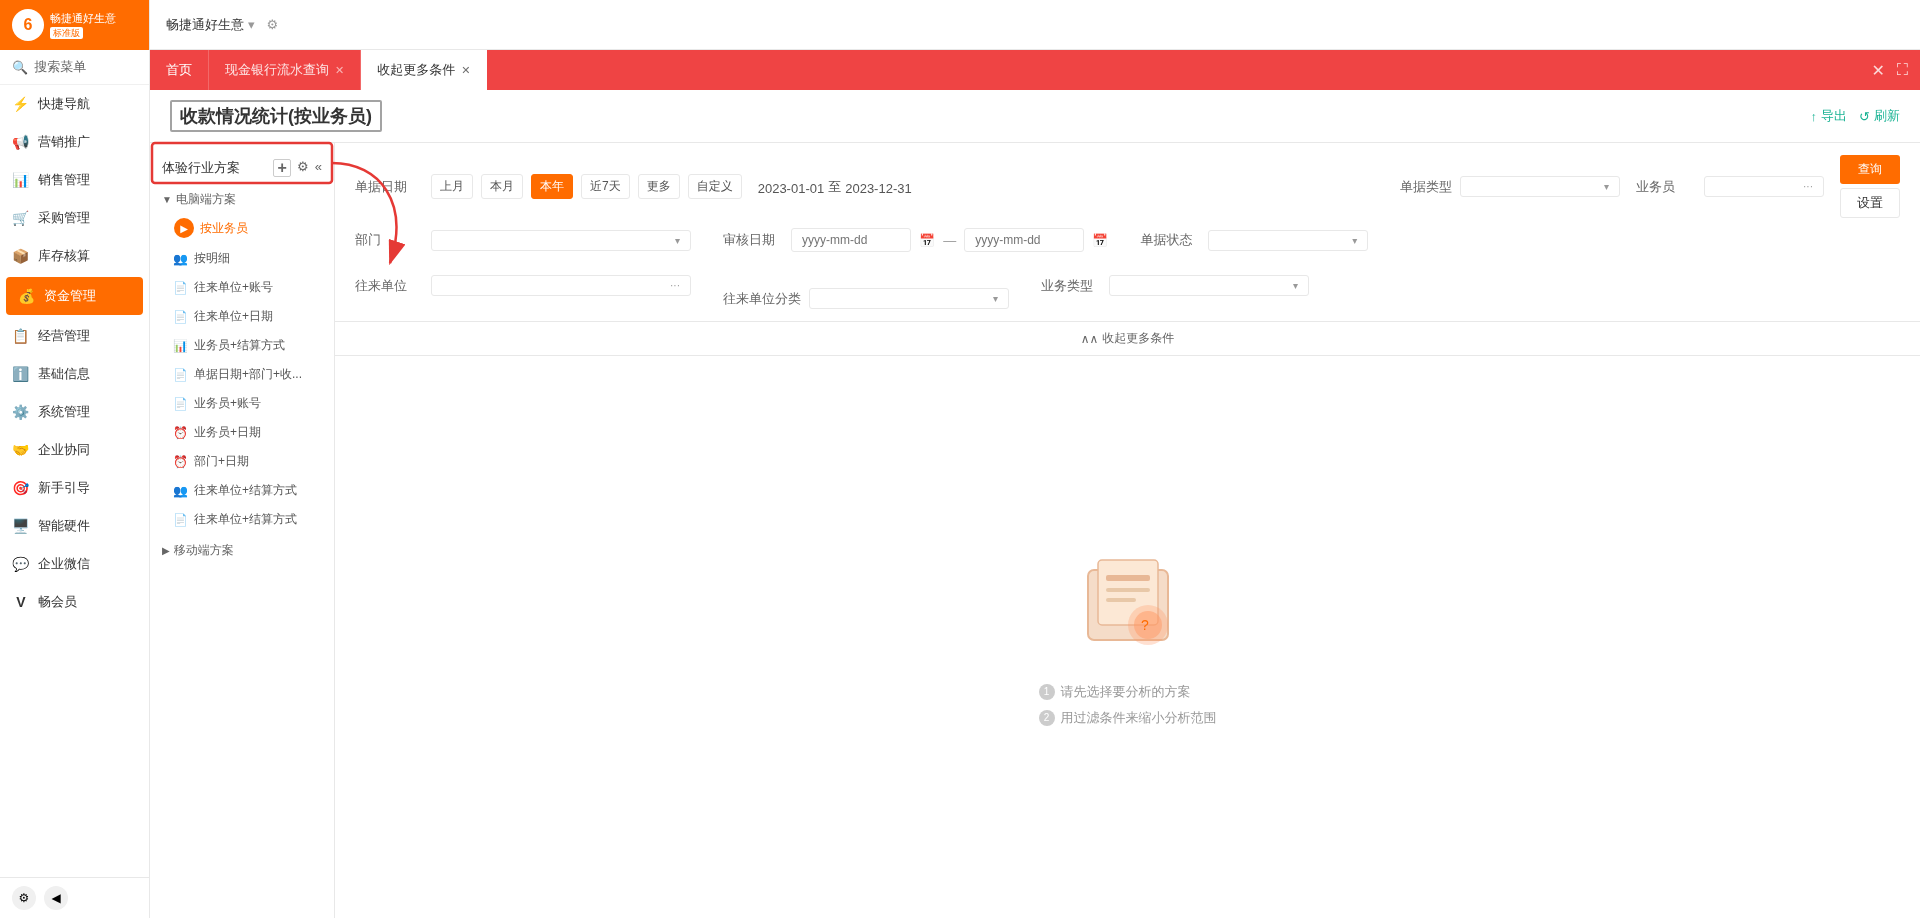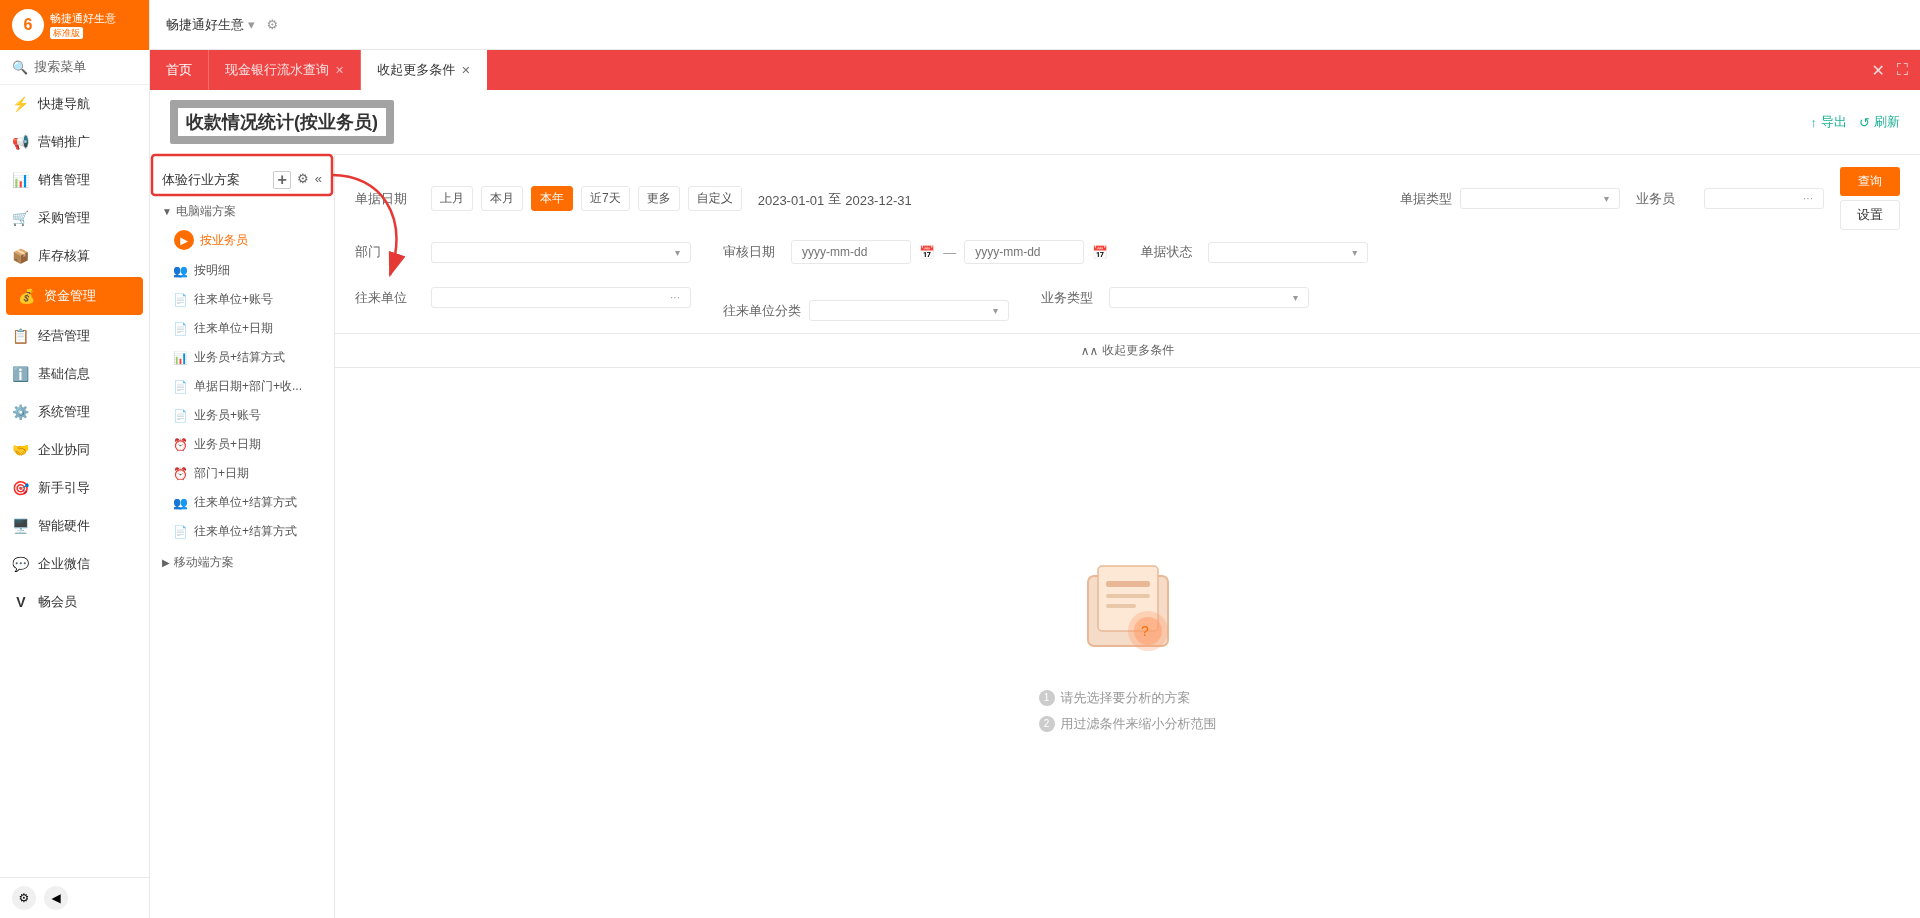--- a/index.html
+++ b/index.html
@@ -36,21 +36,21 @@
     .tab-item.home { color: #fff; }
     .tab-item.active { background: #fff; color: #333; }
     .tab-close { font-size: 11px; opacity: 0.7; }
     .tabbar-controls { margin-left: auto; display: flex; align-items: center; gap: 12px; padding-right: 12px; color: rgba(255,255,255,0.8); font-size: 16px; cursor: pointer; }
 
     
     .content { flex: 1; display: flex; flex-direction: column; background: #f5f5f5; }
 
     
     .page-header { background: #fff; padding: 10px 20px; display: flex; align-items: center; justify-content: space-between; border-bottom: 1px solid #e8e8e8; }
-    .page-title { font-size: 18px; font-weight: bold; color: #333; border: 8px solid #a3a3a3; padding: 2px 8px; border-radius: 2px; }
+    .page-title { font-size: 18px; font-weight: bold; color: #333; border: 2px solid #a3a3a3; padding: 2px 8px; border-radius: 2px; }
     .page-header-actions { display: flex; gap: 12px; }
     .page-action-btn { display: flex; align-items: center; gap: 4px; color: #1ab394; cursor: pointer; font-size: 13px; }
 
     
     .content-body { display: flex; flex: 1; }
 
     
     .left-panel { width: 185px; background: #fff; border-right: 1px solid #e8e8e8; padding: 10px 0; flex-shrink: 0; }
     .panel-title { display: flex; align-items: center; justify-content: space-between; padding: 6px 12px; font-size: 13px; color: #333; }
     .panel-title-text { font-weight: 500; }

